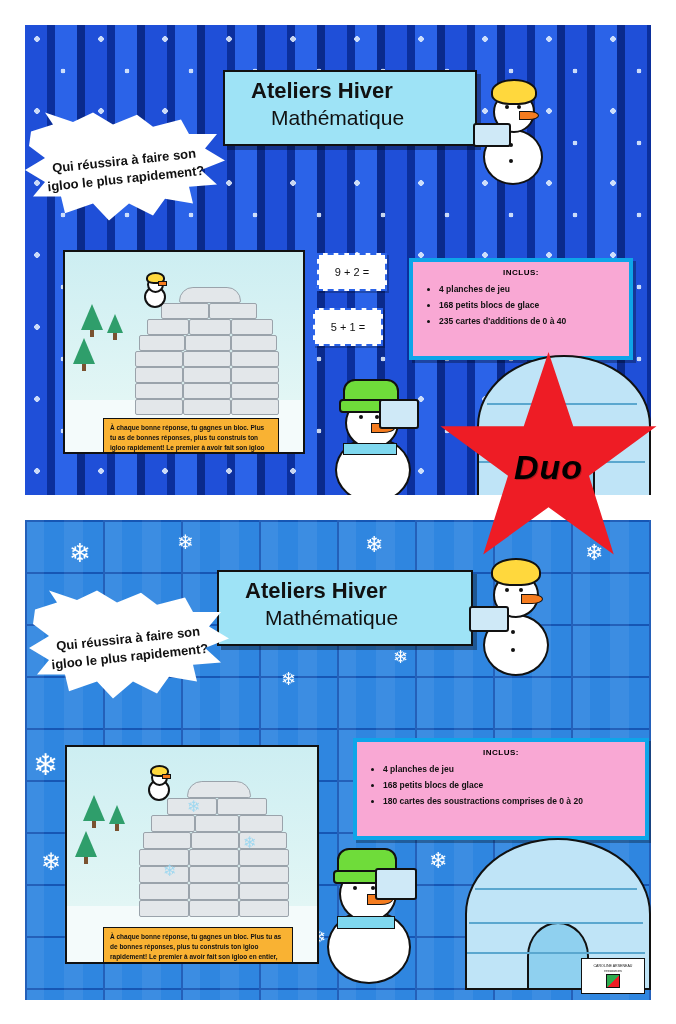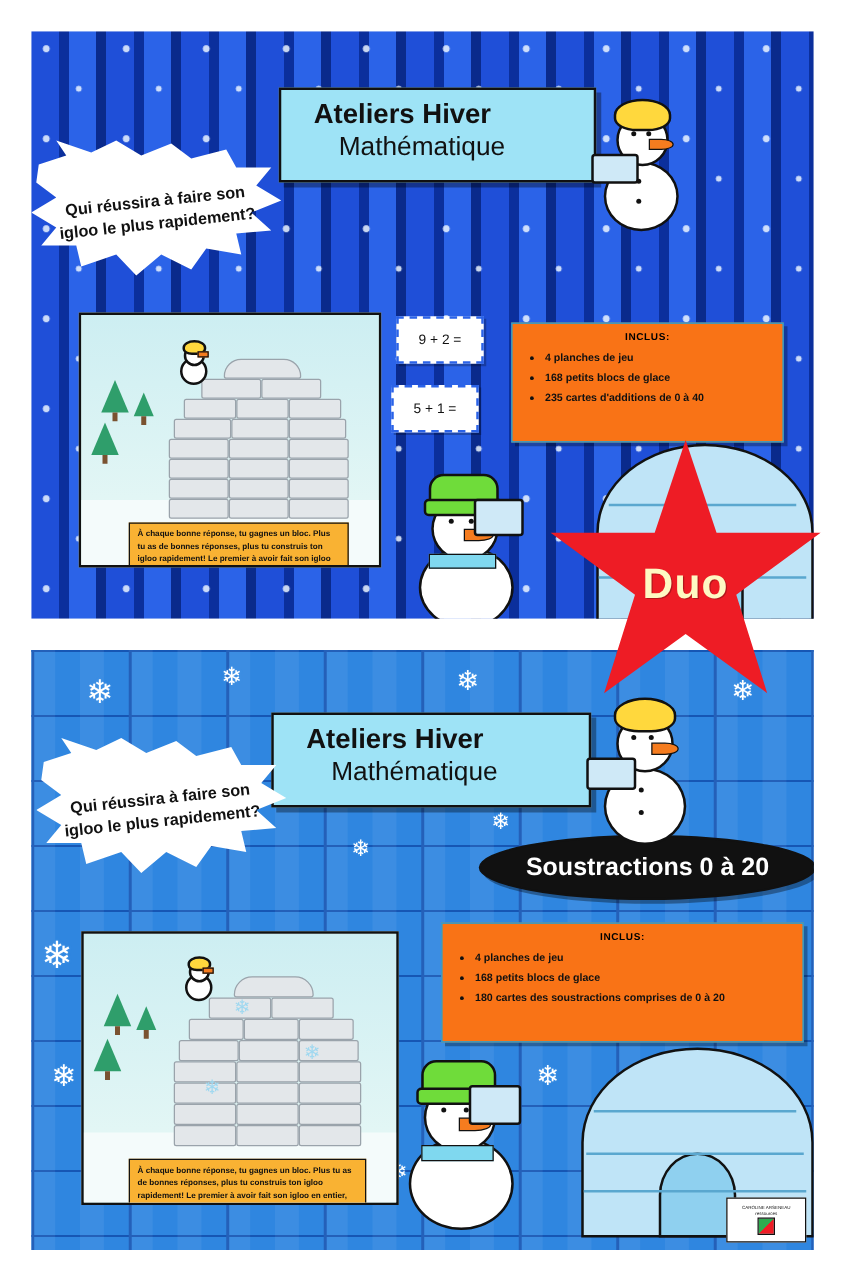--- a/index.html
+++ b/index.html
@@ -60,21 +60,21 @@
 
   
   .oval{position:absolute;border:2px solid #111;border-radius:50%;
     display:flex;align-items:center;justify-content:center;
     box-shadow:3px 3px 0 rgba(0,0,0,.35);}
   .oval span{font-weight:bold;color:#fff;font-size:20px;}
   .oval-green{background:#2eab4f;}
   .oval-black{background:#111;}
 
   
-  .inclus{position:absolute;background:#f97316;border:1px solid #0ea5e9;
+  .inclus{position:absolute;background:#f9a8d4;border:4px solid #0ea5e9;
     box-shadow:3px 3px 0 rgba(0,0,0,.3);padding:6px 10px;}
   .inclus h4{margin:0 0 4px 0;text-align:center;font-size:8px;letter-spacing:.5px;}
   .inclus ul{margin:0;padding-left:16px;}
   .inclus li{font-size:8.5px;line-height:1.9;color:#111;font-weight:bold;}
 
   
   .board{position:absolute;background:#d8f3ef;border:2px solid #111;overflow:hidden;}
   .board .sky{position:absolute;inset:0;background:linear-gradient(#cdeef2,#eaf9f6);}
   .board .ground{position:absolute;left:0;right:0;bottom:0;height:26%;background:#f4fbfb;}
   .igloo-wall{position:absolute;}
@@ -107,22 +107,22 @@
   .igloo{position:absolute;}
   .igloo-dome{position:absolute;background:#bfe4f7;border:2px solid #111;border-radius:50% 50% 0 0;}
   .igloo-door{position:absolute;background:#8fd0ef;border:2px solid #111;border-radius:50% 50% 0 0;}
   .igloo-line{position:absolute;background:#5aa7cf;height:2px;}
 
   
   #duo-star{position:absolute;left:436px;top:352px;width:225px;height:225px;
     background:#ee1c25;
     clip-path:polygon(50% 0%,61% 33%,98% 33%,68% 55%,79% 90%,50% 69%,21% 90%,32% 55%,2% 33%,39% 33%);
     display:flex;align-items:center;justify-content:center;z-index:50;}
-  #duo-star span{color:#fef9c3;font-weight:bold;font-size:34px;letter-spacing:1px;
-    text-shadow:1px 1px 0 rgba(0,0,0,.25);margin-top:6px;}
+  #duo-star span{color:#000000;font-weight:bold;font-size:34px;letter-spacing:1px;
+    text-shadow:1px 1px 0 rgba(0,0,0,.25);margin-top:6px;font-style:italic;}
 
   .logo{position:absolute;background:#fff;border:1px solid #111;
     display:flex;flex-direction:column;align-items:center;justify-content:center;}
   .logo .lg-t{font-size:3.6px;color:#111;line-height:1.2;}
   .logo .lg-sq{width:12px;height:12px;background:linear-gradient(135deg,#2eab4f 50%,#ee1c25 50%);border:1px solid #111;margin-top:1px;}
 </style>
 </head>
 <body>
 
 <div class="poster" id="poster-top">
@@ -248,23 +248,20 @@
 
   <div class="titlebar" style="left:192px;top:50px;width:252px;height:72px;">
     <div class="title-main" style="font-size:22px;padding:6px 0 0 26px;">Ateliers Hiver</div>
     <div class="title-sub" style="font-size:21px;padding:2px 0 0 46px;">Mathématique</div>
   </div>
 
   <div class="burst" style="left:4px;top:68px;width:200px;height:120px;">
     <span>Qui réussira à faire son igloo le plus rapidement?</span>
   </div>
 
-  <div class="oval oval-black" style="left:358px;top:148px;width:266px;height:48px;">
-    <span>Soustractions 0 à 20</span>
-  </div>
 
   <div class="inclus" style="left:328px;top:218px;width:268px;height:82px;">
     <h4>INCLUS:</h4>
     <ul>
       <li>4 planches de jeu</li>
       <li>168 petits blocs de glace</li>
       <li>180 cartes des soustractions comprises de 0 à 20</li>
     </ul>
   </div>
 

